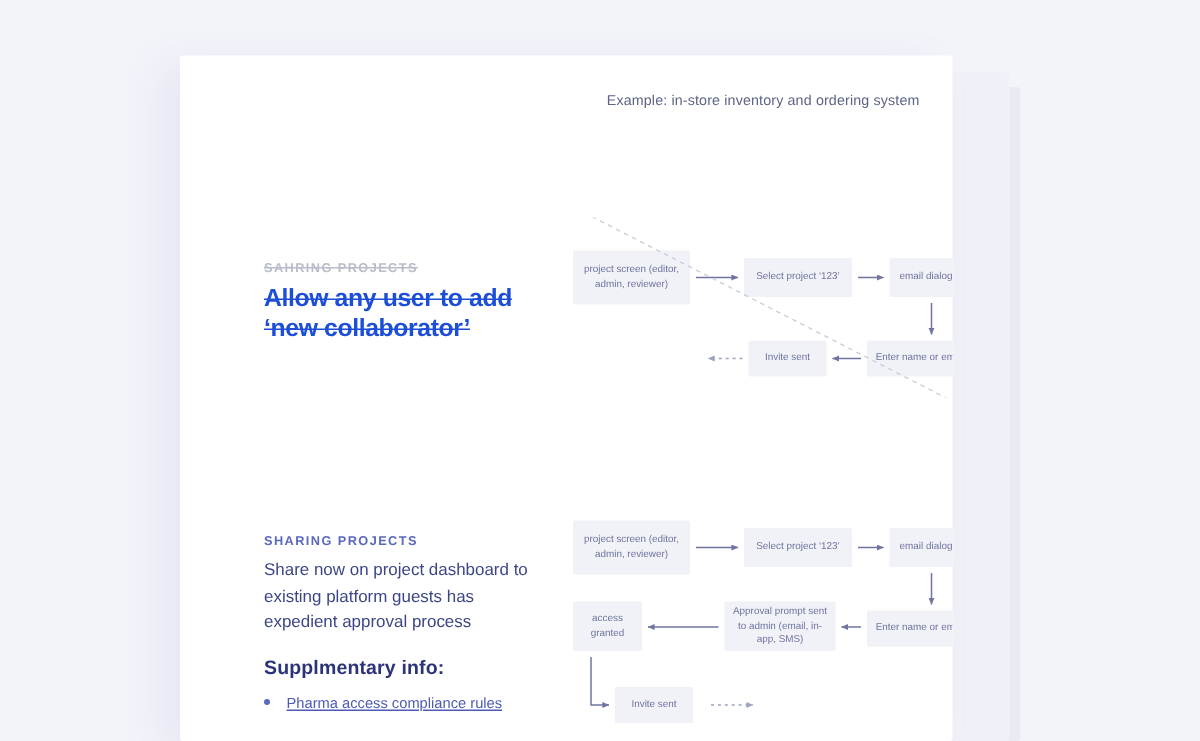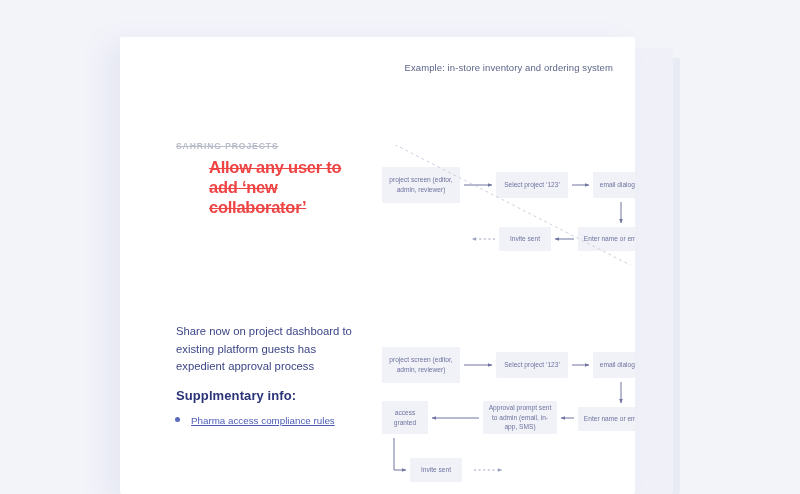--- a/index.html
+++ b/index.html
@@ -62,32 +62,33 @@
   .section-1 { top: 104px; left: 56px; }
   .section-2 { top: 286px; left: 56px; }
 
   .text-col { width: 182px; }
 
   .eyebrow {
     font-size: 8.5px;
     font-weight: bold;
     letter-spacing: 0.95px;
     margin-bottom: 7px;
+    margin-top: 32px;
   }
   .eyebrow.muted { color: #b9bcc9; }
   .eyebrow.accent { color: #5b68bf; }
 
   .headline {
     font-size: 16.5px;
     font-weight: bold;
     line-height: 1.2;
     letter-spacing: -0.25px;
     margin-bottom: 6px;
   }
-  .headline.muted { color: #ef4444; margin-left: 33px; }
+  .headline.muted { color: #1d4ed8; }
   .headline.accent { color: #2b3478; }
 
   .body-text {
     font-size: 11.3px;
     line-height: 1.55;
   }
   .body-text.muted { color: #a6a9b8; }
   .body-text.accent { color: #3c4686; }
 
   .struck { text-decoration: line-through; text-decoration-thickness: 1px; }
@@ -157,20 +158,21 @@
 
   <div class="section section-1">
     <div class="text-col">
       <div class="eyebrow muted struck">SAHRING PROJECTS</div>
       <div class="headline muted struck">Allow any user to add ‘new collaborator’</div>
     </div>
   </div>
 
   <div class="section section-2">
     <div class="text-col">
+      <div class="eyebrow accent">SHARING PROJECTS</div>
       <div class="body-text accent">Share now on project dashboard to existing platform guests has expedient approval process</div>
       <div class="supp-label">Supplmentary info:</div>
       <ul class="supp-list">
         <li>
           <a class="supp-link" href="#">Pharma access compliance rules</a>
         </li>
       </ul>
     </div>
   </div>
 

